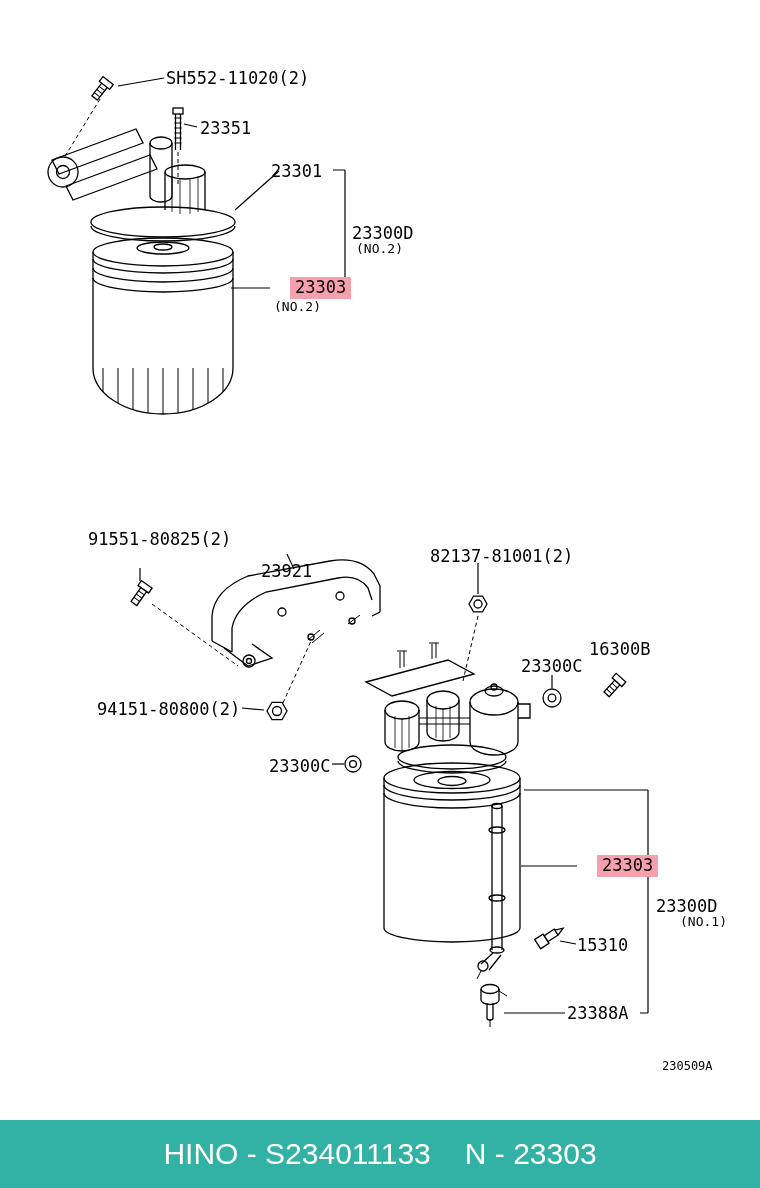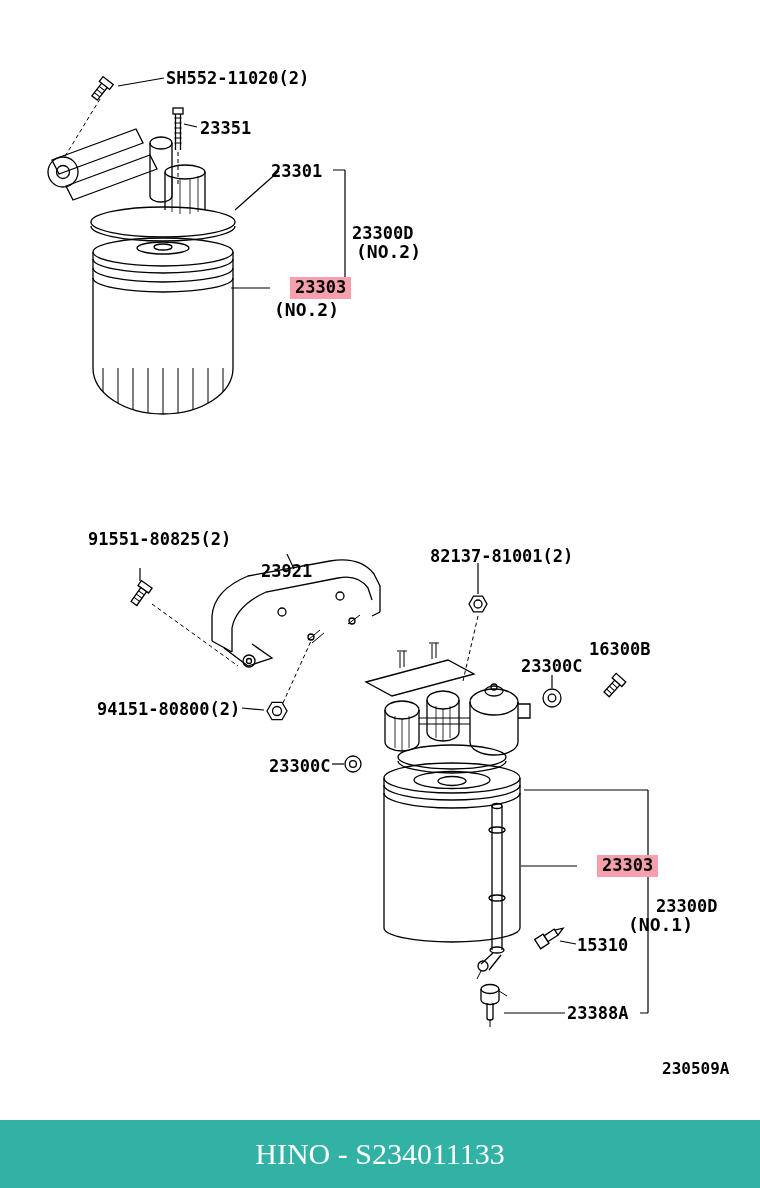--- a/index.html
+++ b/index.html
@@ -1,26 +1,26 @@
 <!DOCTYPE html>
 <html style="--highlight: #f6a0ae; --footer_bg: #31b2a4; --line: #000000;"><head>
 <meta charset="utf-8">
 <style>
   html,body{margin:0;padding:0;background:#fff;}
   .page{position:relative;width:760px;height:1188px;background:#fff;overflow:hidden;
         font-family:"DejaVu Sans Mono",monospace;}
   .art{position:absolute;left:0;top:0;}
-  .lbl{position:absolute;font-weight:bold;font-size:17px;line-height:1.15;color:#000;
+  .lbl{position:absolute;font-weight:normal;font-size:17px;line-height:1.15;color:#000;
        white-space:nowrap;letter-spacing:0px;}
-  .lbl.small{font-size:18px;}
+  .lbl.small{font-size:13px;}
   .lbl.hl{background:var(--highlight,#f6a0ae);padding:1px 5px;margin-left:20px;}
-  .lbl.ref{font-size:16px;font-weight:bold;}
+  .lbl.ref{font-size:12px;font-weight:normal;}
   .footer{position:absolute;left:0;top:1120px;width:760px;height:68px;
           background:var(--footer_bg,#31b2a4);display:flex;align-items:center;
-          justify-content:center;gap:34px;font-family:Liberation Serif, serif;
+          justify-content:center;gap:34px;font-family:Liberation Sans, sans-serif;
           font-size:30px;color:#ffffff;}
 </style>
 </head>
 <body>
 
 <div class="page">
 
   <svg class="art" width="760" height="1188" viewBox="0 0 760 1188">
 
     <g stroke="#000" fill="none" stroke-width="1.3">
@@ -209,23 +209,24 @@
 
   <div class="lbl" style="left:88px;top:530px">91551-80825(2)</div>
   <div class="lbl" style="left:261px;top:562px">23921</div>
   <div class="lbl" style="left:430px;top:547px">82137-81001(2)</div>
   <div class="lbl" style="left:521px;top:657px">23300C</div>
   <div class="lbl" style="left:589px;top:640px">16300B</div>
   <div class="lbl" style="left:97px;top:700px">94151-80800(2)</div>
   <div class="lbl" style="left:269px;top:757px">23300C</div>
   <div class="lbl hl" style="left:577px;top:855px">23303</div>
   <div class="lbl" style="left:656px;top:897px">23300D</div>
-  <div class="lbl small" style="left:628px;top:915px">(NO.1)</div>
+  <div class="lbl small" style="left:680px;top:915px">(NO.1)</div>
   <div class="lbl" style="left:577px;top:936px">15310</div>
   <div class="lbl" style="left:567px;top:1004px">23388A</div>
 
   <div class="lbl ref" style="left:662px;top:1060px">230509A</div>
 
   <div class="footer">
     <span>HINO - S234011133</span>
+    <span>N - 23303</span>
   </div>
 
 </div>
 
 </body></html>

